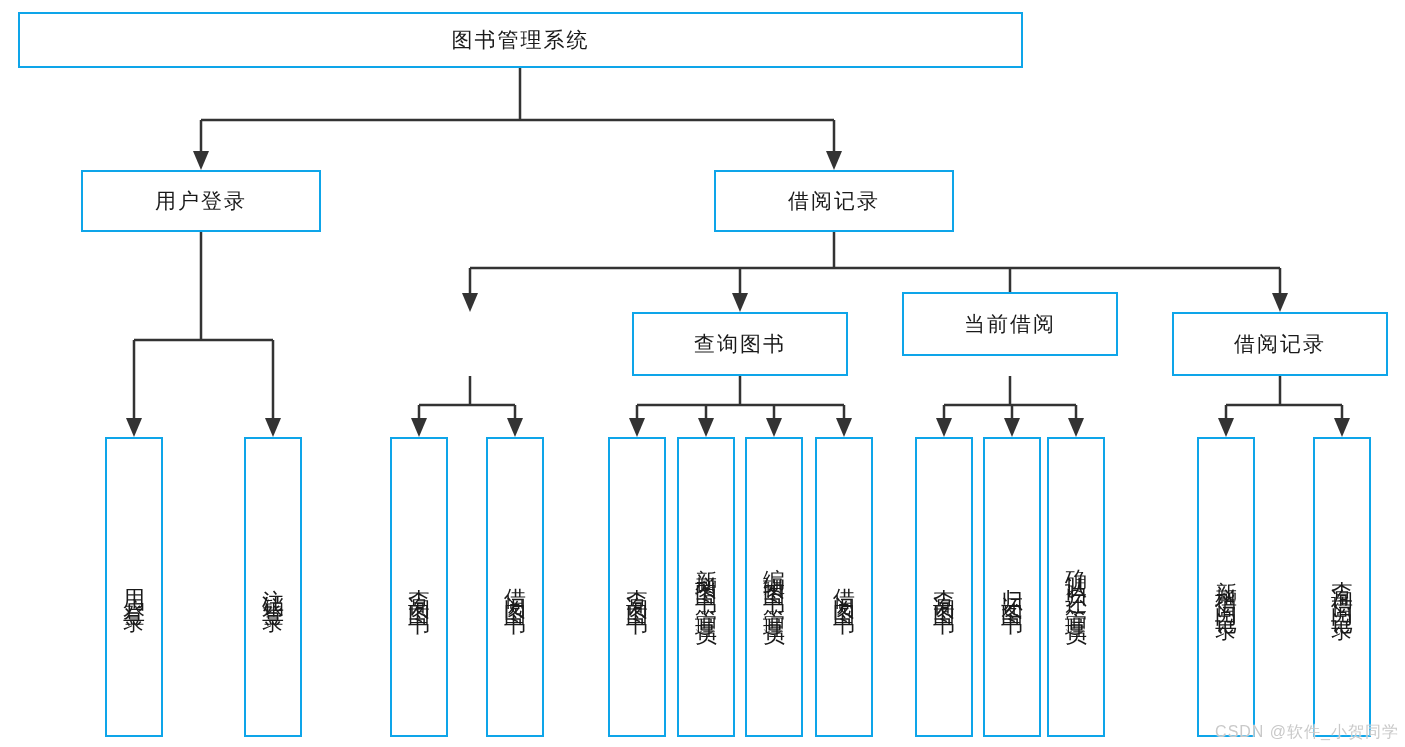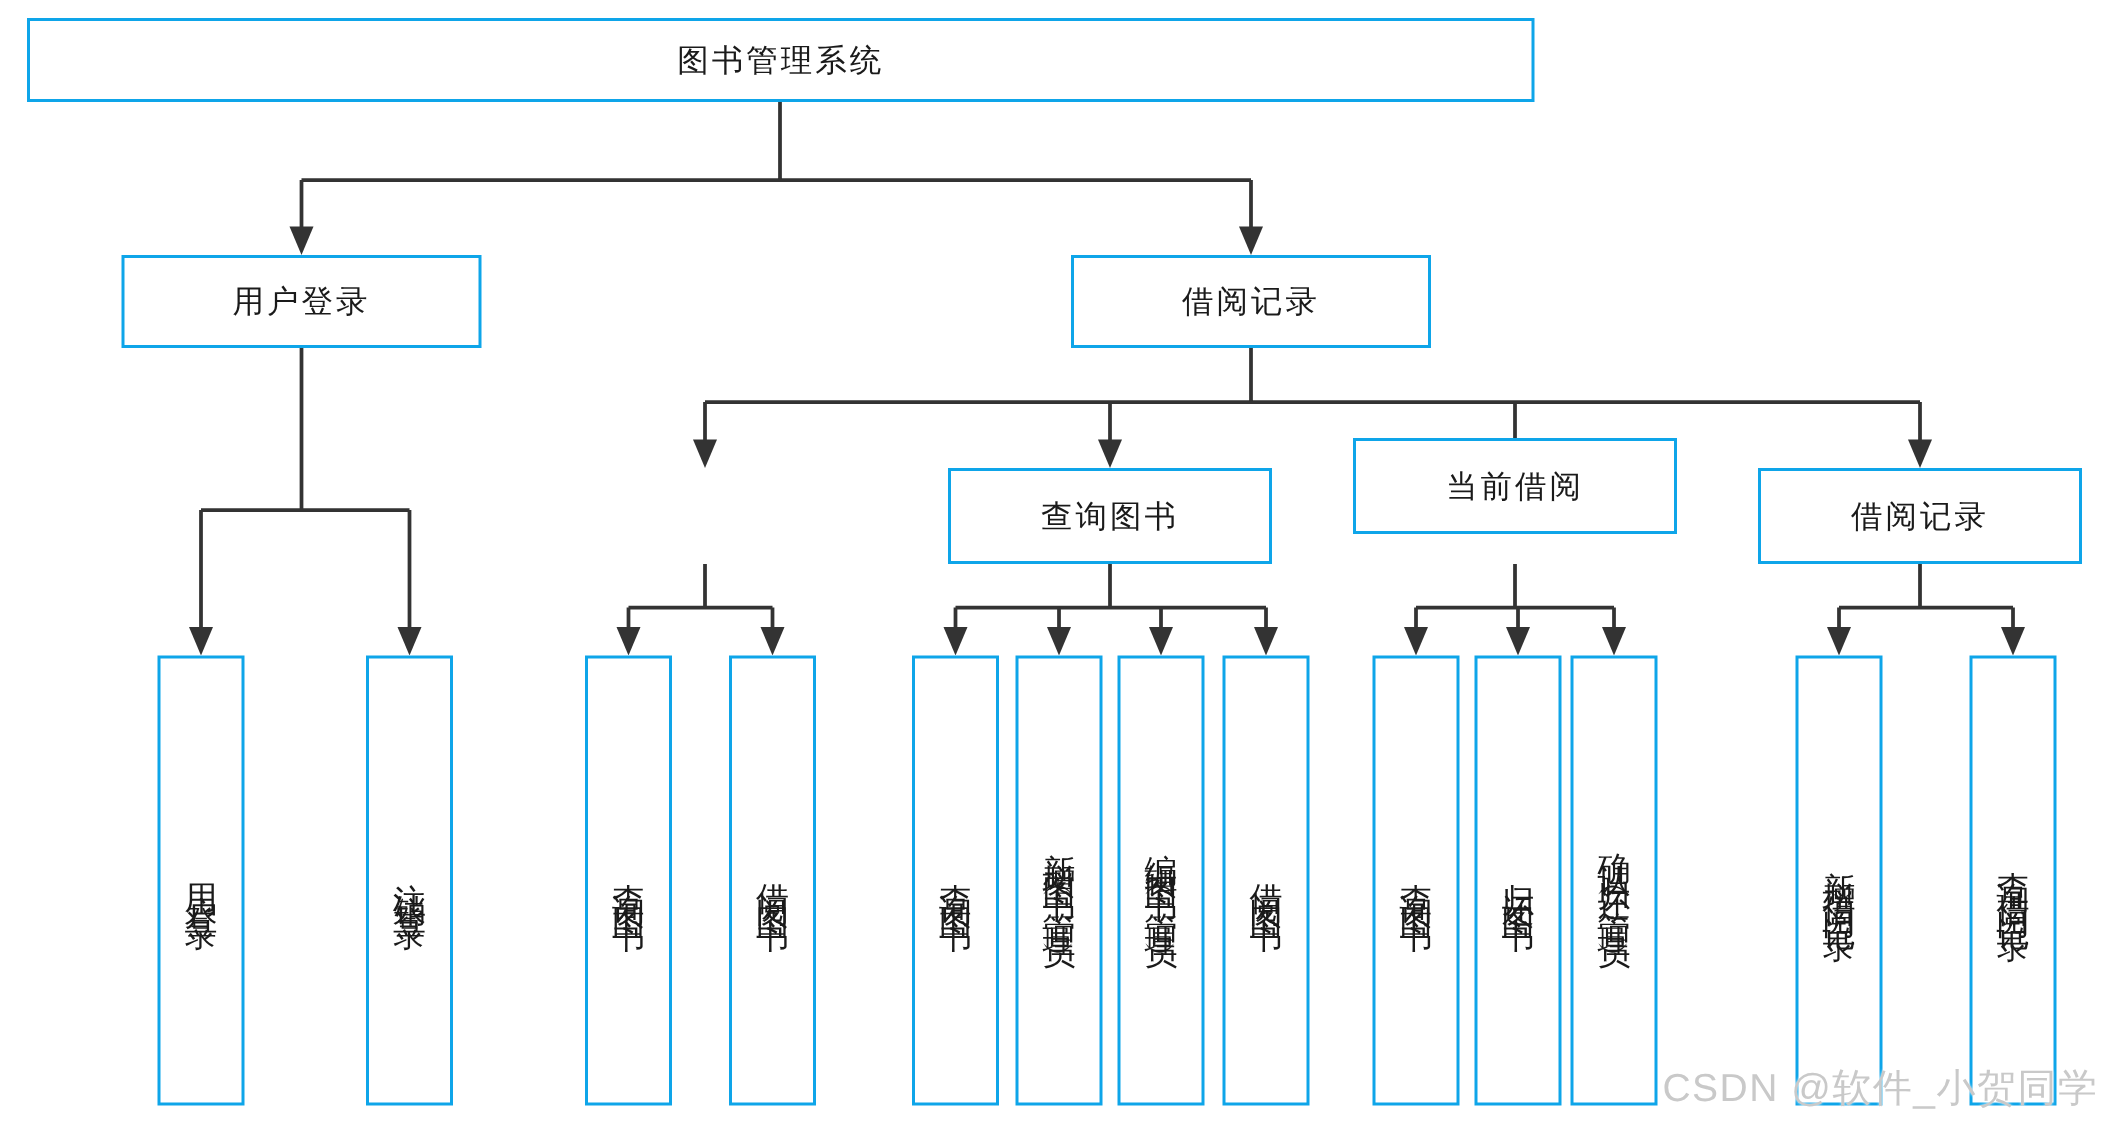--- a/index.html
+++ b/index.html
@@ -38,21 +38,21 @@
     text-orientation: mixed;
     font-size: 22px;
     letter-spacing: 8px;
     line-height: 1;
   }
   .watermark {
     position: absolute;
     right: 6px;
     bottom: 4px;
     z-index: 3;
-    font-size: 26px;
+    font-size: 16px;
     color: #c9c9c9;
     text-shadow: 0 0 2px #ffffff;
     letter-spacing: 1px;
     white-space: nowrap;
   }
 </style>
 </head>
 <body>
 
 <div class="canvas">

